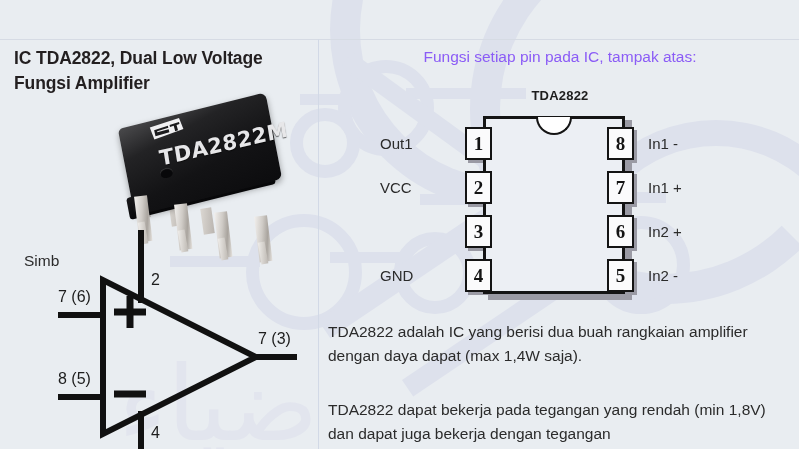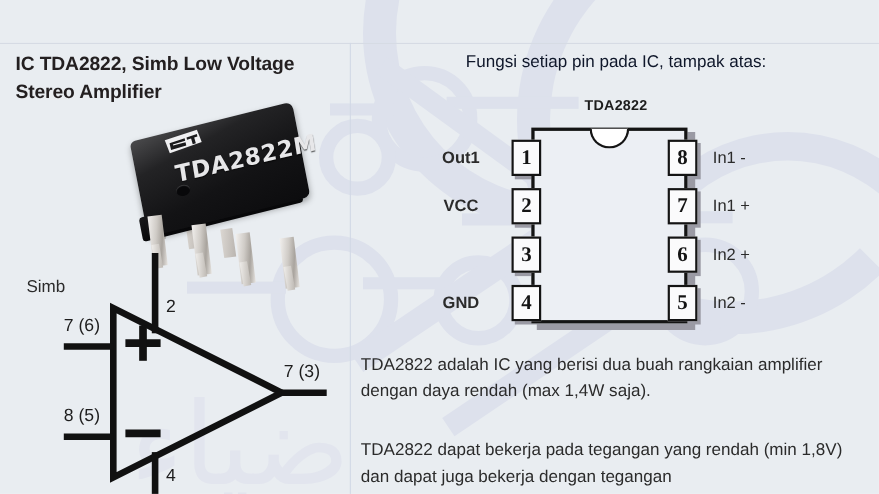--- a/index.html
+++ b/index.html
@@ -206,21 +206,21 @@
   }
 
   
   .pin-caption {
     position: absolute;
     left: 330px;
     top: 48px;
     width: 460px;
     text-align: center;
     font-size: 15.5px;
-    color: #0f172a;
+    color: #8b5cf6;
   }
   .chip-name {
     position: absolute;
     left: 455px;
     top: 88px;
     width: 210px;
     text-align: center;
     font-size: 13px;
     font-weight: bold;
     color: #1d1d1d;
@@ -287,21 +287,21 @@
     background: #9a9aa4;
   }
   .pin-name {
     position: absolute;
     font-size: 15px;
     color: #2b2b2b;
     white-space: nowrap;
     line-height: 33px;
     height: 33px;
   }
-  .pin-name.left  { text-align: center; font-weight: bold; }
+  .pin-name.left  { text-align: left; }
   .pin-name.right { text-align: left; }
 
   .desc {
     position: absolute;
     left: 328px;
     width: 462px;
     font-size: 15.5px;
     line-height: 1.52;
     color: #2b2b2b;
   }
@@ -331,21 +331,21 @@
     <div class="wm-trace" style="left:330px;  top:252px;  width:80px;  height:11px;"></div>
     <div class="wm-diag" style="left:318px;  top:320px;  width:300px; height:22px; transform: rotate(-34deg);"></div>
     <div class="wm-diag" style="left:402px;  top:380px;  width:240px; height:20px; transform: rotate(-34deg);"></div>
     <div class="wm-diag" style="left:352px;  top:52px;   width:200px; height:18px; transform: rotate(36deg);"></div>
     <div class="wm-script">ضياء</div>
   </div>
 
   <div class="rule-h"></div>
   <div class="rule-v"></div>
 
-  <div class="title">IC TDA2822, Simb Low Voltage Stereo Amplifier</div>
+  <div class="title">IC TDA2822, Dual Low Voltage Fungsi Amplifier</div>
 
   <div class="ic-photo">
 
     <div class="ic-pin-back" style="left:26px; top:96px;  transform: rotate(-8deg);"></div>
     <div class="ic-pin-back" style="left:58px; top:104px; transform: rotate(-8deg);"></div>
     <div class="ic-pin-back" style="left:90px; top:112px; transform: rotate(-8deg);"></div>
 
     <div class="ic-side"></div>
     <div class="ic-body"></div>
 
@@ -427,16 +427,16 @@
     <div class="pin-name left" style="left:-40px; top:15px;  width:78px;">Out1</div>
     <div class="pin-name left" style="left:-40px; top:59px;  width:78px;">VCC</div>
     <div class="pin-name left" style="left:-40px; top:147px; width:78px;">GND</div>
 
     <div class="pin-name right" style="left:228px; top:15px;  width:80px;">In1 -</div>
     <div class="pin-name right" style="left:228px; top:59px;  width:80px;">In1 +</div>
     <div class="pin-name right" style="left:228px; top:103px; width:80px;">In2 +</div>
     <div class="pin-name right" style="left:228px; top:147px; width:80px;">In2 -</div>
   </div>
 
-  <div class="desc p1">TDA2822 adalah IC yang berisi dua buah rangkaian amplifier dengan daya rendah (max 1,4W saja).</div>
+  <div class="desc p1">TDA2822 adalah IC yang berisi dua buah rangkaian amplifier dengan daya dapat (max 1,4W saja).</div>
   <div class="desc p2">TDA2822 dapat bekerja pada tegangan yang rendah (min 1,8V) dan dapat juga bekerja dengan tegangan</div>
 
 </div>
 
 </body></html>

